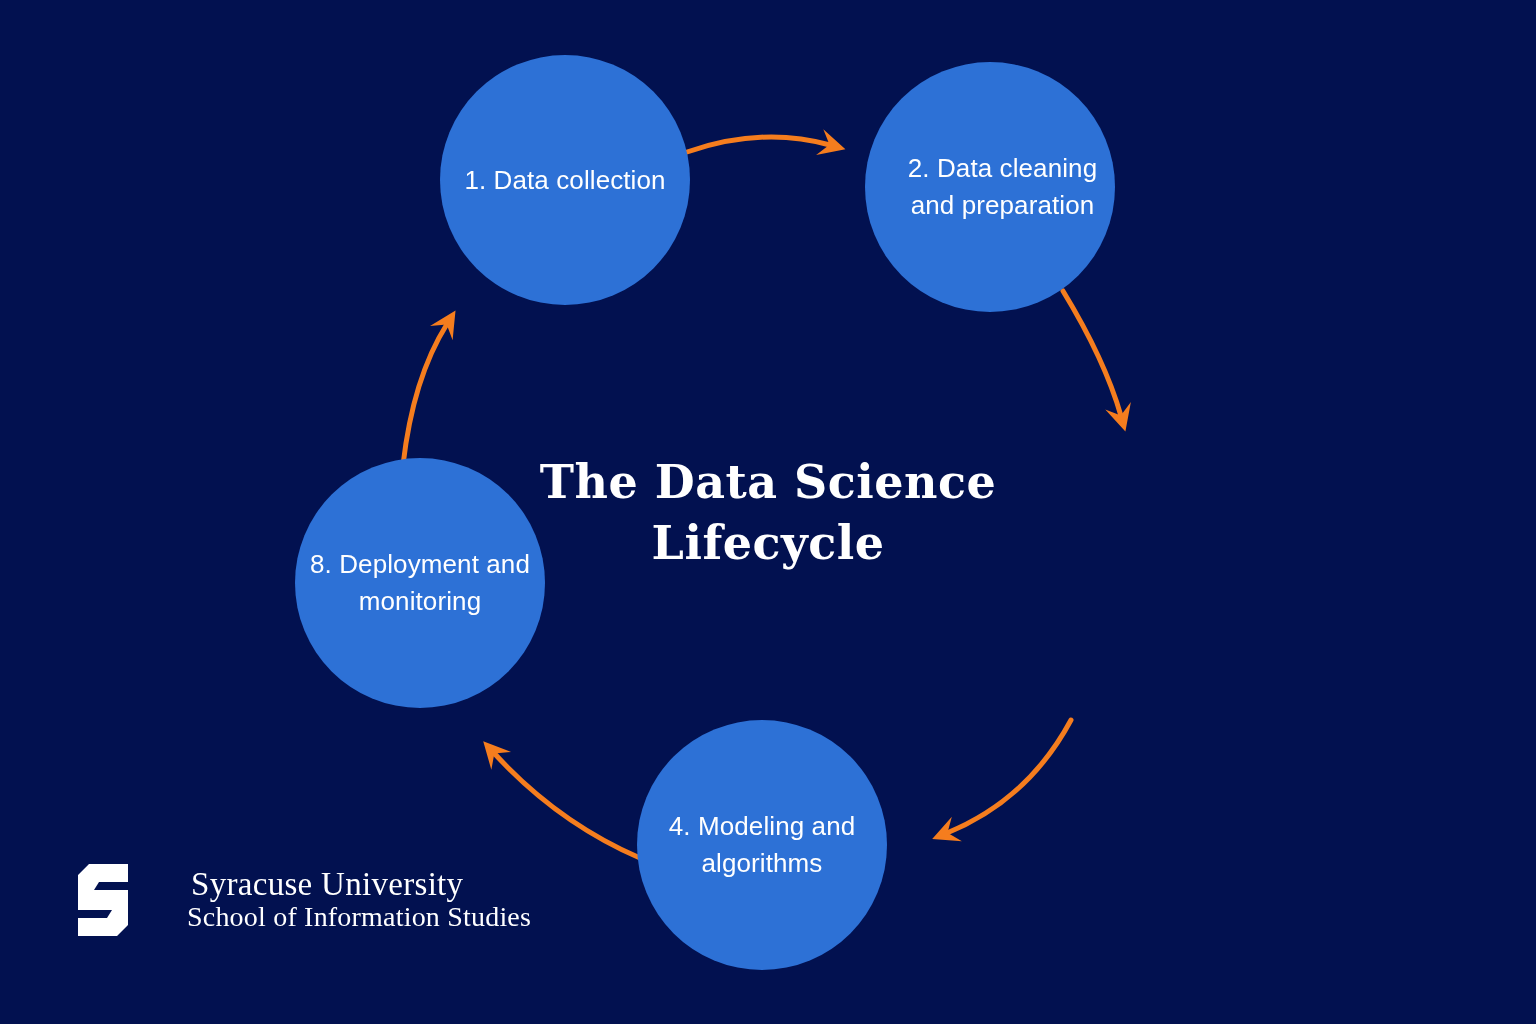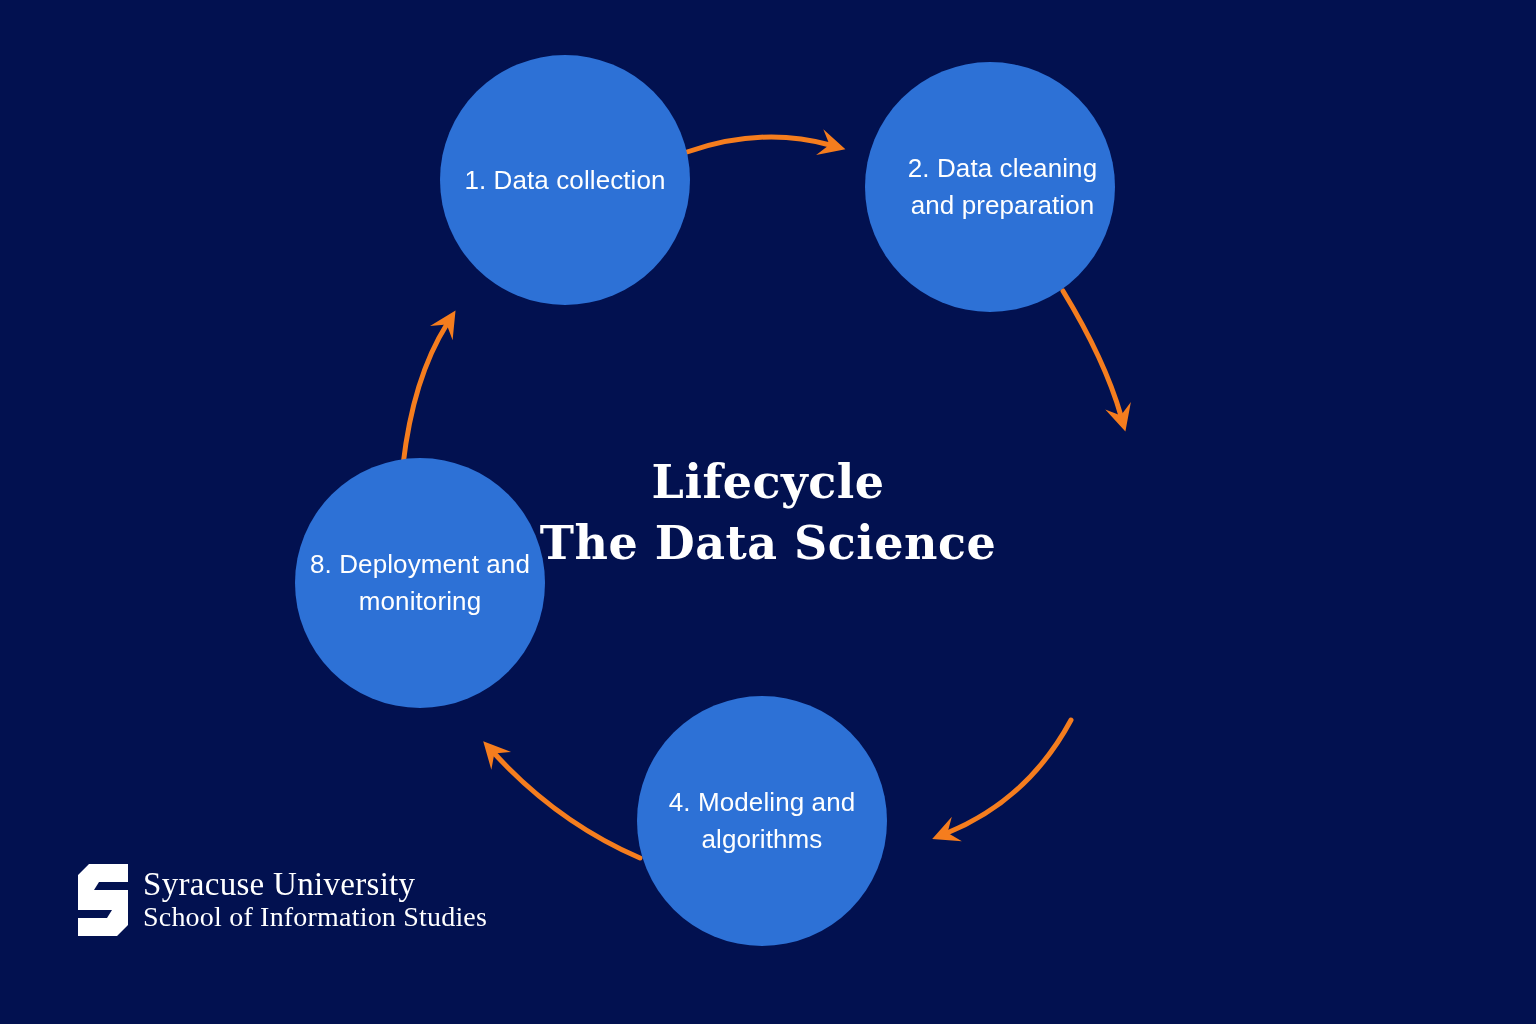--- a/index.html
+++ b/index.html
@@ -28,40 +28,40 @@
     background:var(--circle);
     display:flex;align-items:center;justify-content:center;
   }
   .circle .label{
     display:block;max-width:225px;text-align:center;
     color:var(--text);font-size:26px;line-height:1.42;letter-spacing:0.1px;
   }
   .c1{left:440px;top:55px;}
   .c2{left:865px;top:62px;justify-content:flex-end;}
   .c3{left:990px;top:471px;}
-  .c4{left:637px;top:696px;align-items:center;}
+  .c4{left:637px;top:720px;align-items:center;}
   .c5{left:295px;top:458px;}
   .title{
     position:absolute;left:368px;top:452px;width:800px;
     text-align:center;color:var(--text);
     font-family:"DejaVu Serif", serif;font-weight:700;
     font-size:46px;line-height:1.33;letter-spacing:0.5px;
   }
   .logo{
     position:absolute;left:78px;top:864px;
     display:flex;align-items:center;gap:15px;
   }
   .block-s{width:50px;height:72px;flex:0 0 auto;}
   .block-s path{fill:var(--text);}
   .logo-text{
     color:var(--text);
     font-family:"Liberation Serif", serif;
   }
-  .logo-line1{font-size:33px;line-height:1.05;letter-spacing:0.3px;}
-  .logo-line2{font-size:28px;line-height:1.15;letter-spacing:0.2px;}
+  .logo-line1{font-size:33px;line-height:1.05;letter-spacing:0.3px;margin-left:48px;}
+  .logo-line2{font-size:28px;line-height:1.15;letter-spacing:0.2px;margin-left:44px;}
 </style>
 </head>
 <body>
 
 <div class="canvas">
 
   <svg class="arrows" viewBox="0 0 1536 1024" xmlns="http://www.w3.org/2000/svg">
     <defs>
       <marker id="ah" viewBox="0 0 12 12" refX="5" refY="6" markerWidth="6.4" markerHeight="6.4" orient="auto" markerUnits="strokeWidth">
         <path d="M 1 1 L 11 6 L 1 11 L 4.8 6 Z" fill="#f57d1e"></path>
@@ -85,22 +85,22 @@
 
   <div class="circle c4">
     <span class="label">4. Modeling and algorithms</span>
   </div>
 
   <div class="circle c5">
     <span class="label">8. Deployment and monitoring</span>
   </div>
 
   <div class="title">
+    <div>The Data Science</div>
     <div>Lifecycle</div>
-    <div>The Data Science</div>
   </div>
 
   <div class="logo">
     <svg class="block-s" viewBox="0 0 50 72" xmlns="http://www.w3.org/2000/svg">
       <path d="M 0 11 L 11 0 L 50 0 L 50 18 L 21 18 L 16 26 L 50 26 L 50 61 L 39 72 L 0 72 L 0 54 L 29 54 L 34 46 L 0 46 Z"></path>
     </svg>
     <div class="logo-text">
       <div class="logo-line1">Syracuse University</div>
       <div class="logo-line2">School of Information Studies</div>
     </div>

